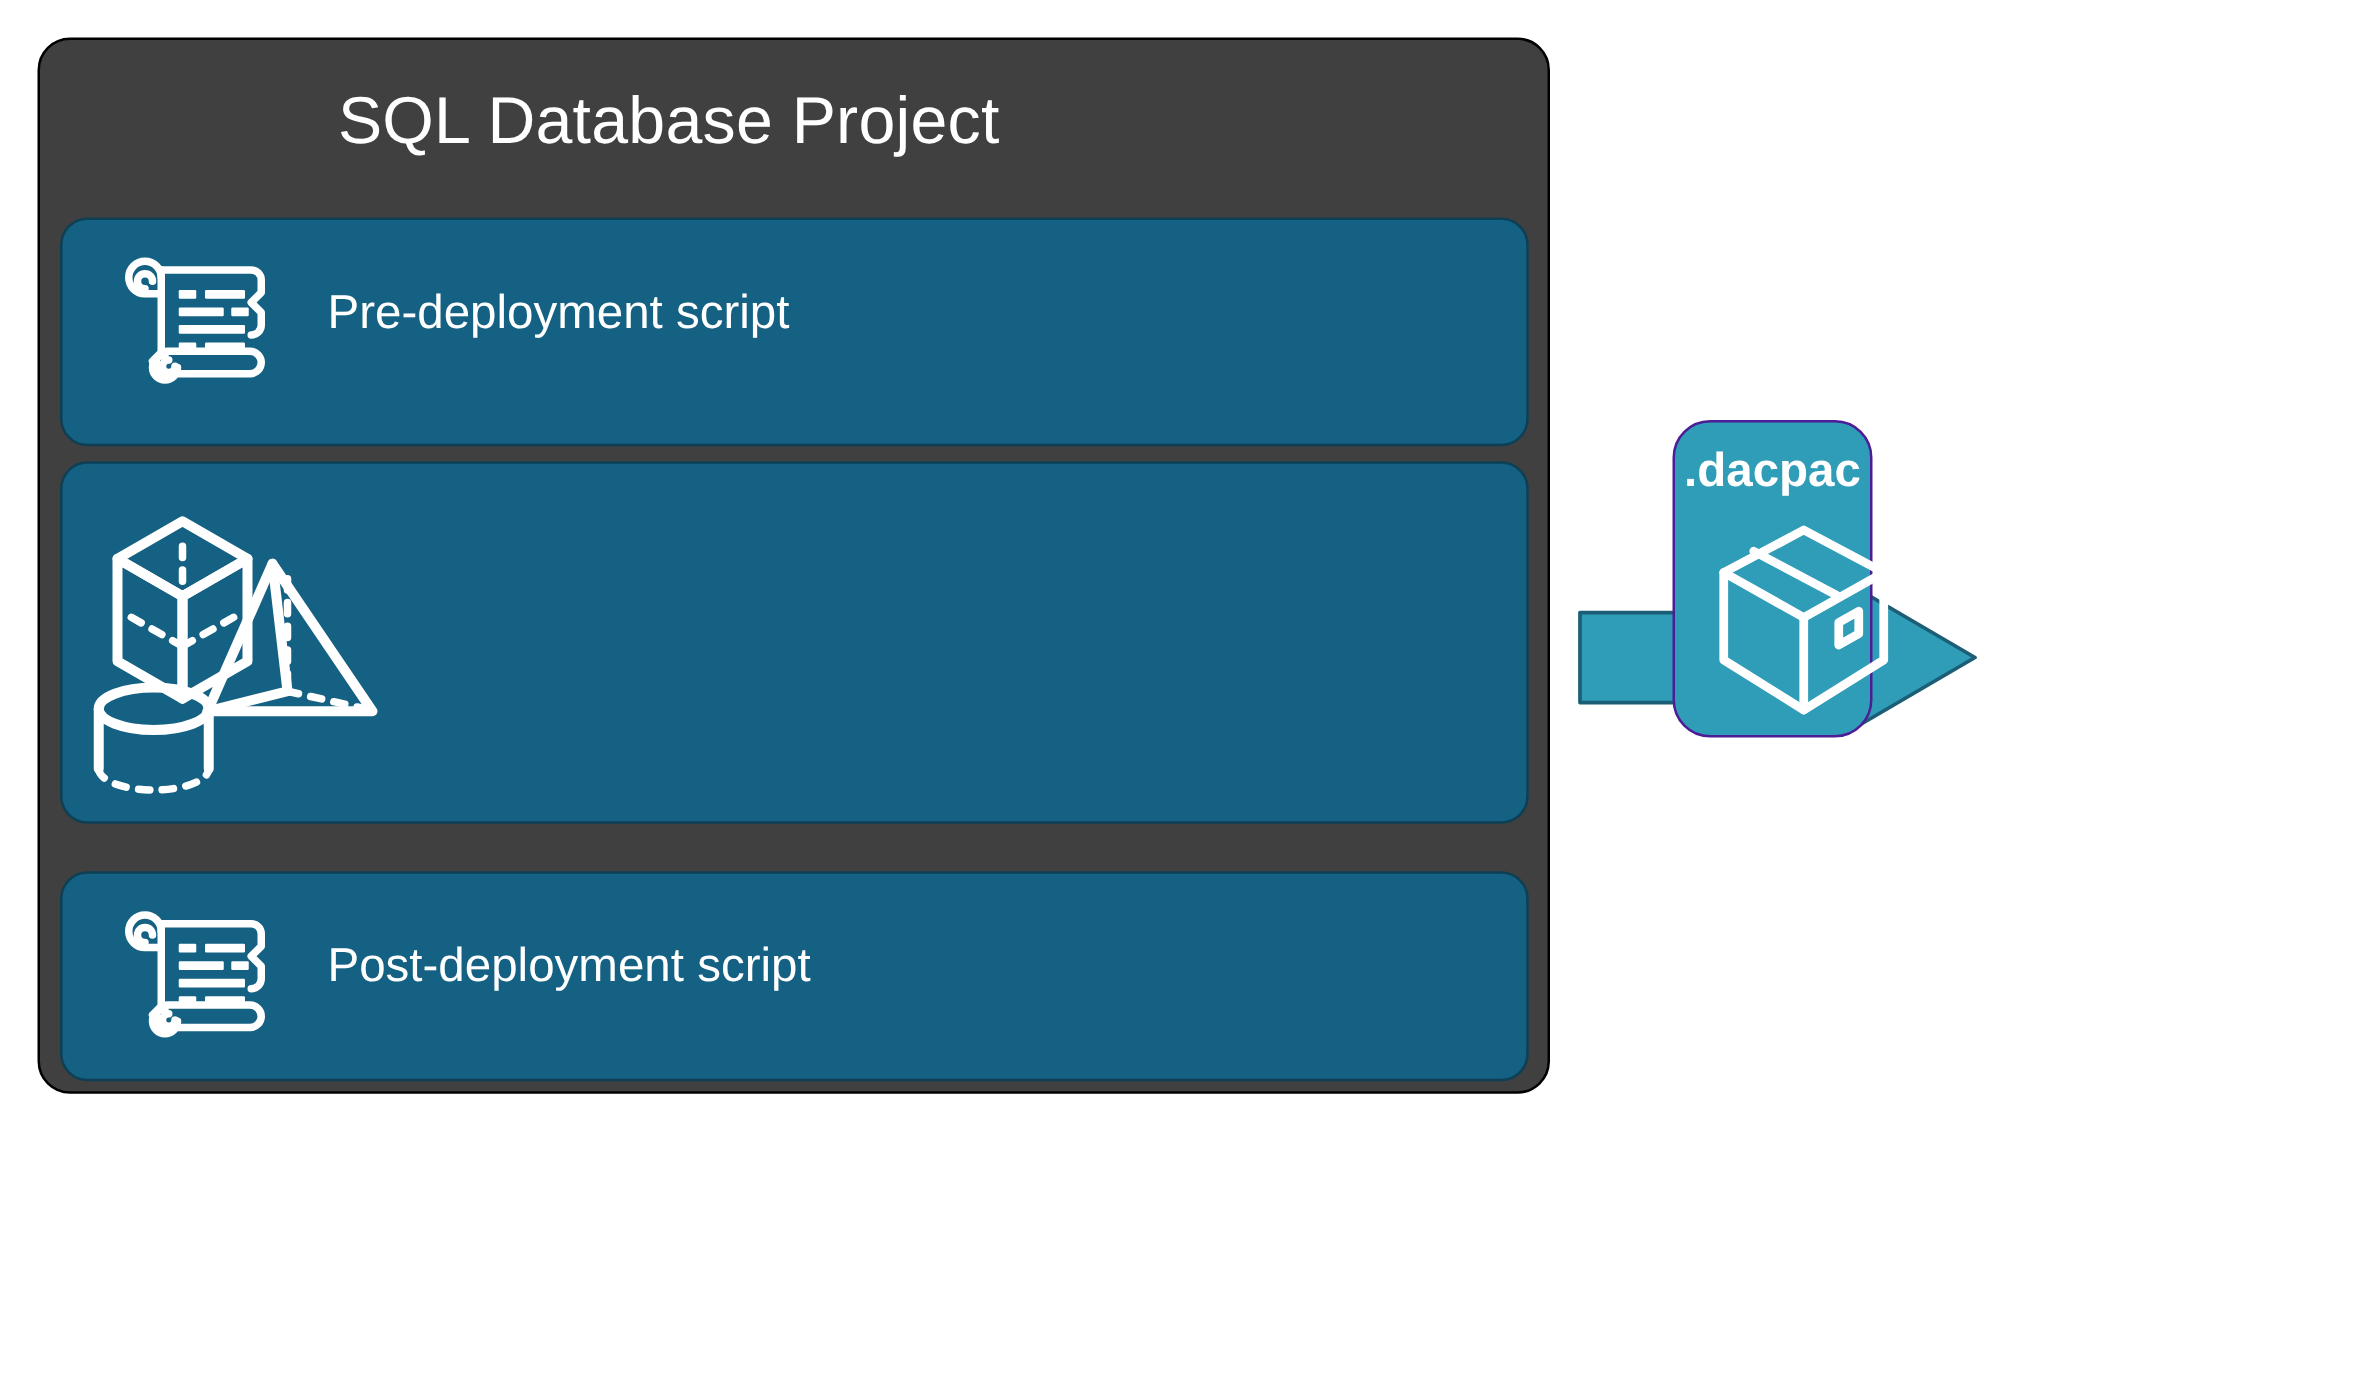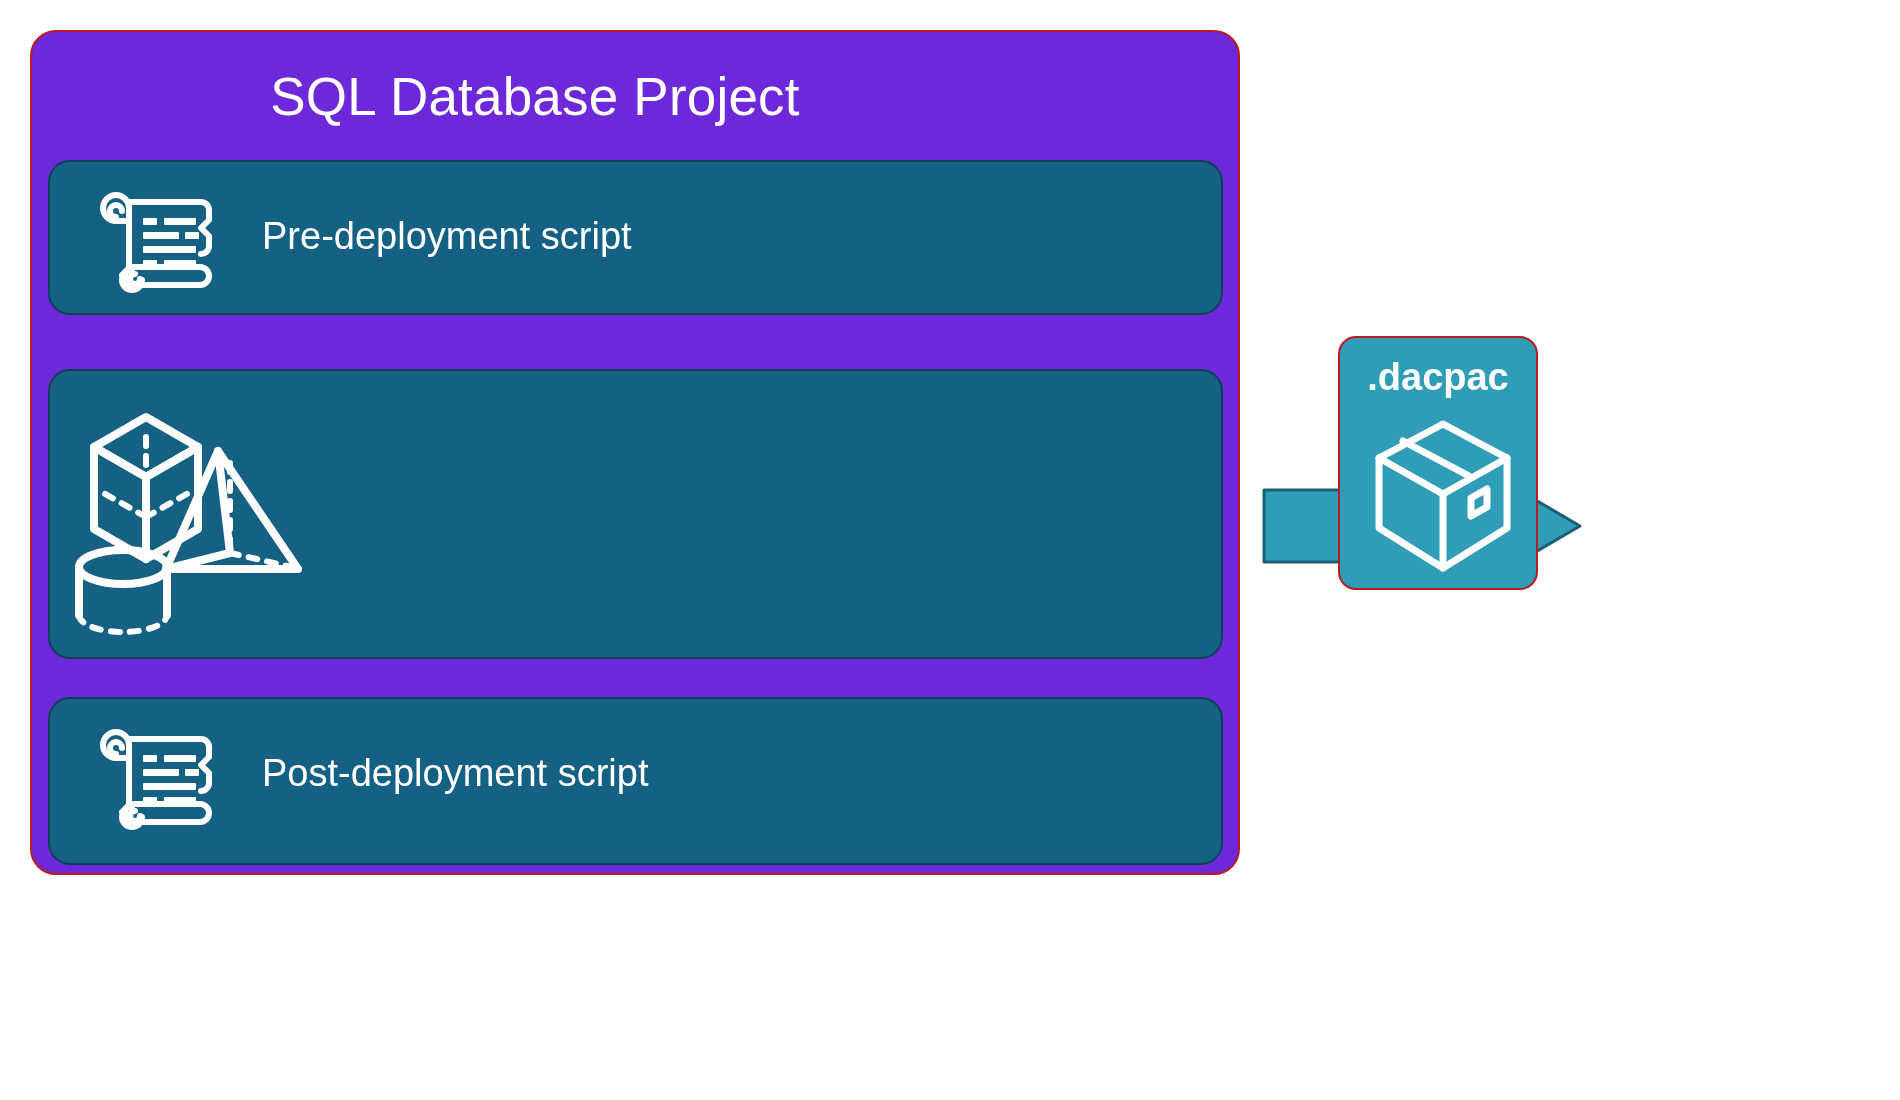--- a/index.html
+++ b/index.html
@@ -21,22 +21,22 @@
     background: #ffffff;
   }
 
   
   .project-panel {
     position: absolute;
     left: 30px;
     top: 30px;
     width: 1210px;
     height: 845px;
-    background: #6d28d9;
-    border: 2px solid #b91c1c;
+    background: #404040;
+    border: 2px solid #000000;
     border-radius: 26px;
     box-sizing: border-box;
   }
 
   .project-title {
     position: absolute;
     left: 0;
     top: 36px;
     width: 100%;
     text-align: center;
@@ -51,21 +51,21 @@
   
   .card {
     position: absolute;
     left: 16px;
     width: 1175px;
     background: #156183;
     border: 2px solid #0d3f55;
     border-radius: 22px;
     box-sizing: border-box;
   }
-  .card-pre  { top: 128px;  height: 155px; }
+  .card-pre  { top: 142px;  height: 183px; }
   .card-obj  { top: 337px;  height: 290px; }
   .card-post { top: 665px;  height: 168px; }
 
   .card-label {
     position: absolute;
     color: #ffffff;
     font-size: 38px;
     font-weight: 400;
     line-height: 1.28;
     white-space: pre-line;
@@ -100,25 +100,25 @@
     font-size: 46px;
     font-weight: bold;
     letter-spacing: 0.5px;
   }
 
   
   .dacpac-box {
     position: absolute;
     left: 1338px;
     top: 336px;
-    width: 200px;
+    width: 160px;
     height: 254px;
     background: #2f9cb8;
-    border: 2px solid #b91c1c;
-    border-radius: 18px;
+    border: 2px solid #4c1d95;
+    border-radius: 30px;
     box-sizing: border-box;
   }
   .dacpac-label {
     position: absolute;
     left: 0;
     top: 18px;
     width: 100%;
     text-align: center;
     color: #ffffff;
     font-size: 38px;

